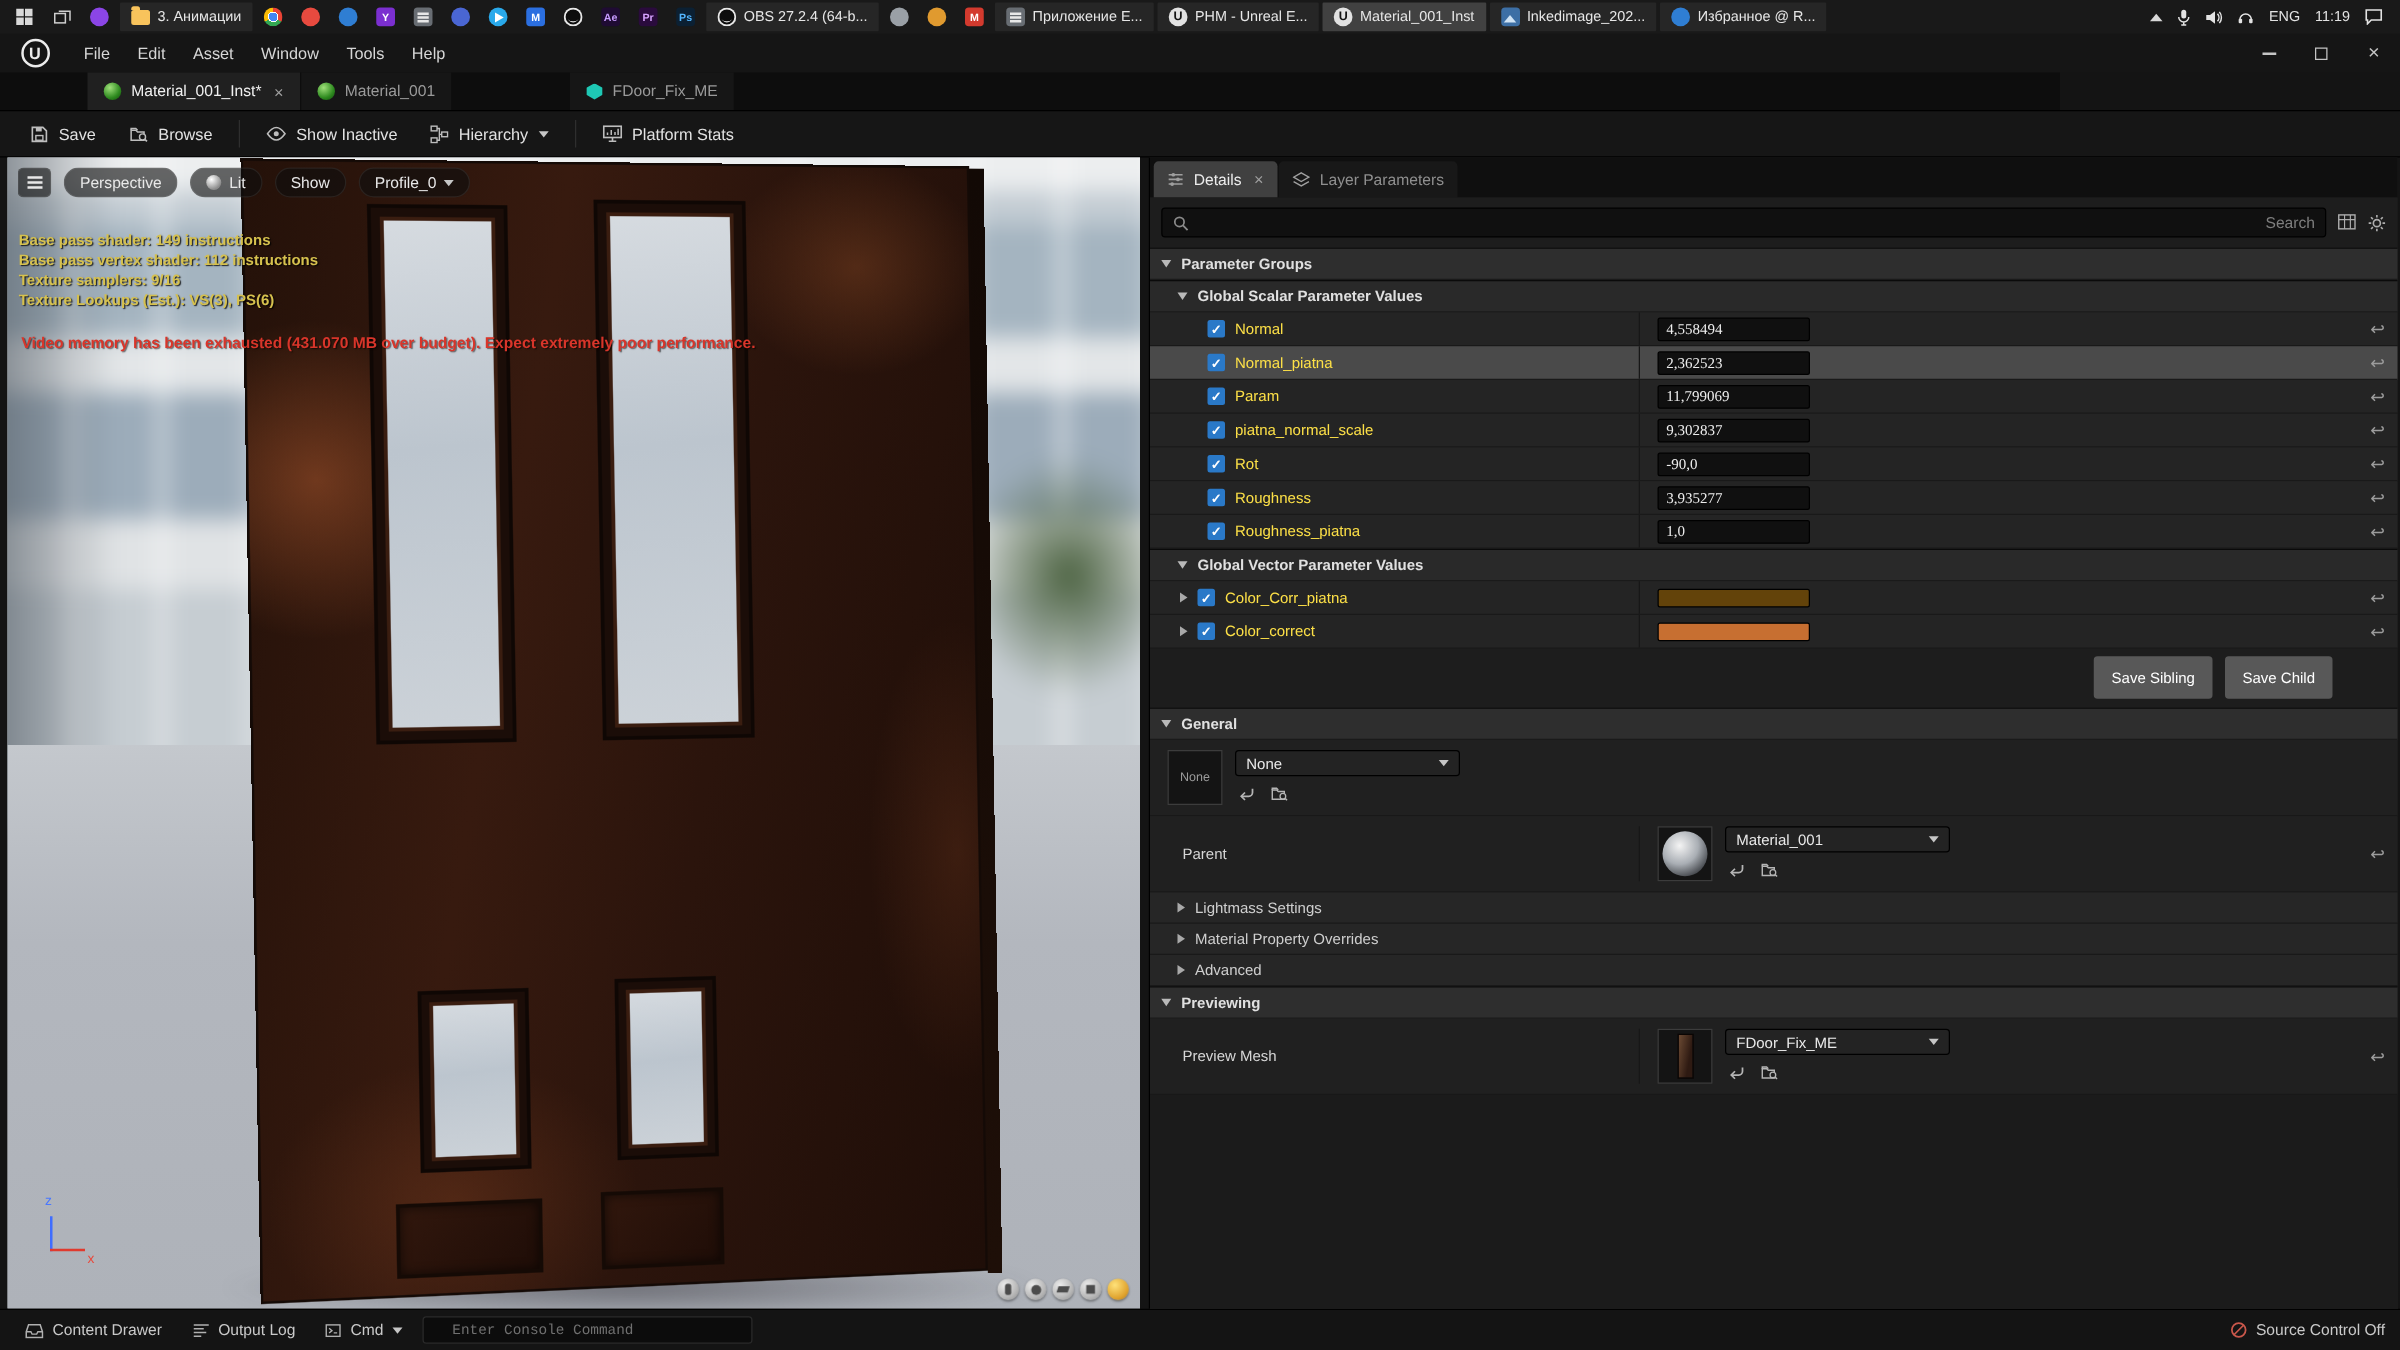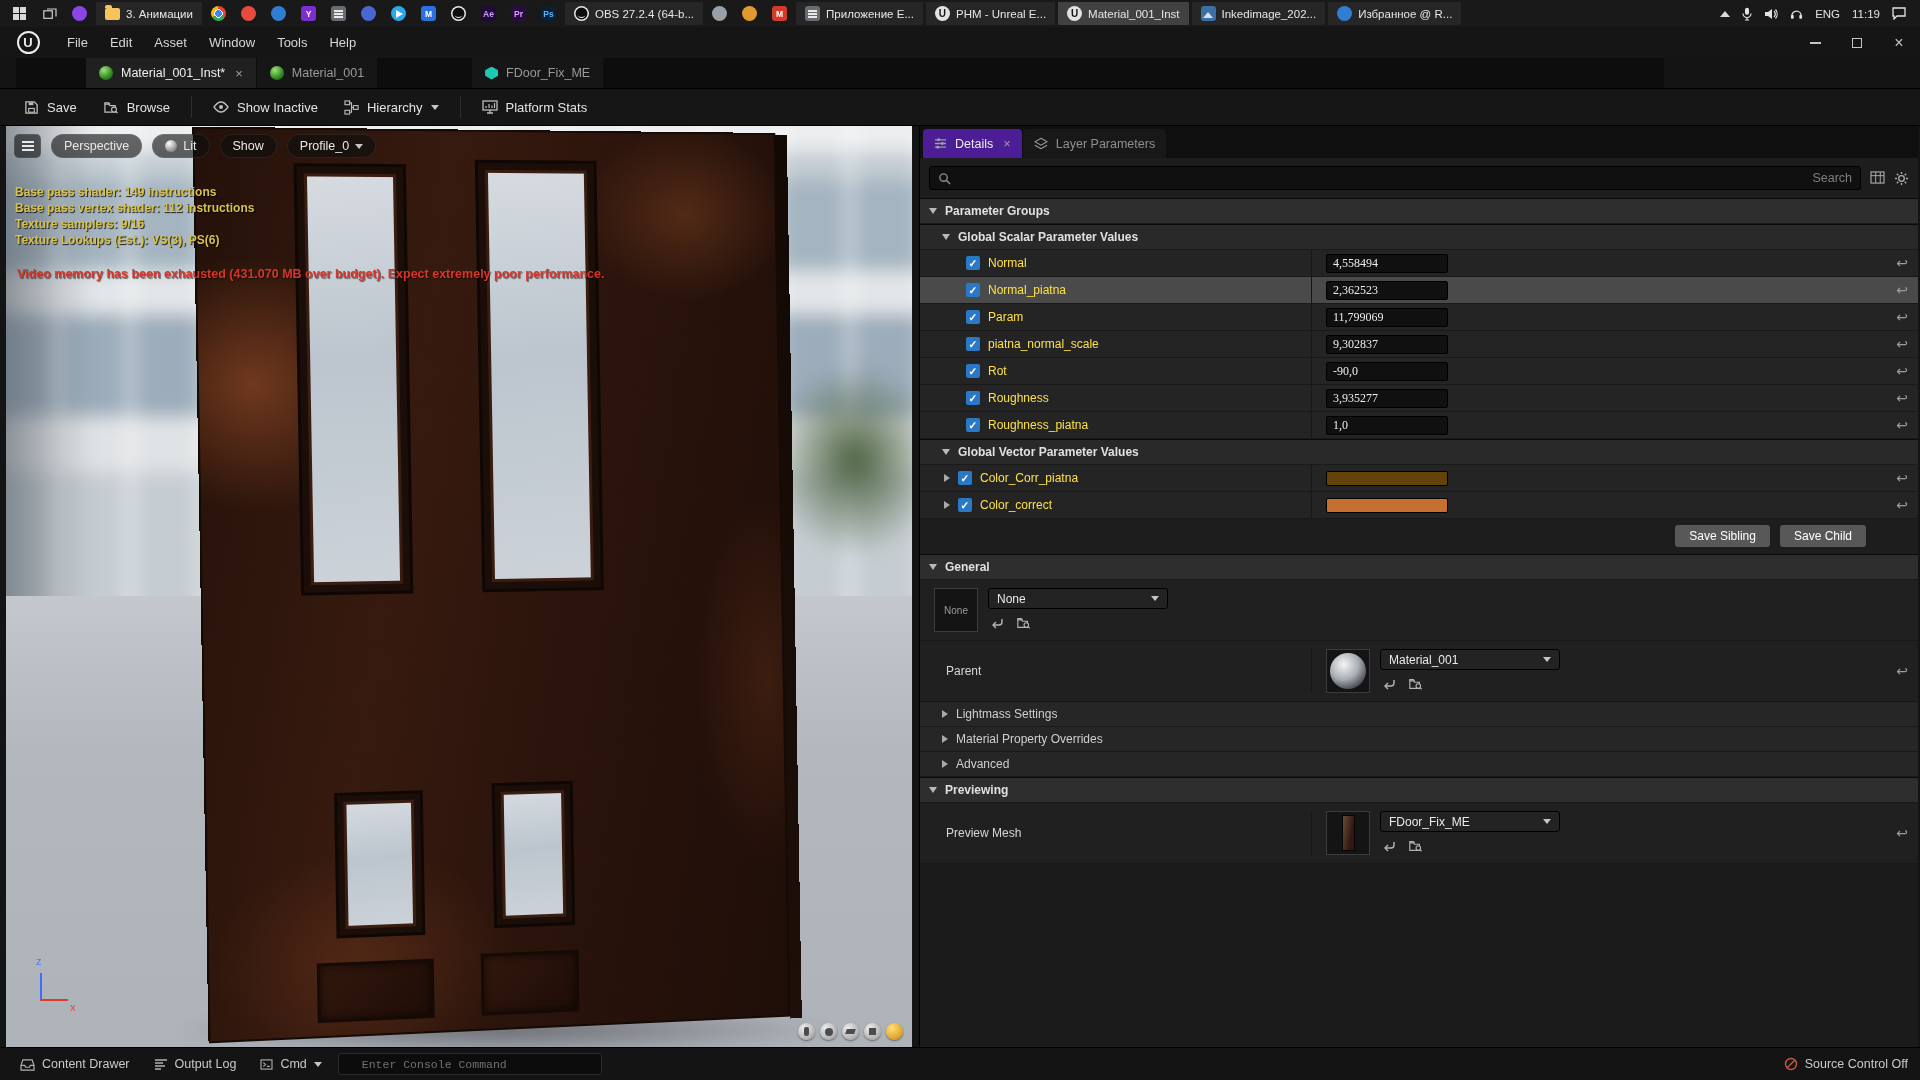--- a/index.html
+++ b/index.html
@@ -46,21 +46,21 @@
   .ue-logo .circ{width:23px;height:23px;border-radius:50%;border:2px solid #ececec;display:flex;align-items:center;justify-content:center;}
   .ue-logo .circ::before{content:"U";color:#ececec;font-weight:bold;font-size:13px;}
   .menu-item{padding:0 11px;font-size:13px;color:#d6d6d6;height:100%;display:flex;align-items:center;}
   .win-ctrls{margin-left:auto;display:flex;}
   .win-ctrl{width:42px;height:31px;display:flex;align-items:center;justify-content:center;color:#c4c4c4;}
   .ic-min{width:11px;height:2px;background:#c4c4c4;}
   .ic-max{width:10px;height:10px;border:1.5px solid #c4c4c4;}
   .ic-close{font-size:16px;line-height:1;}
 
   
-  .tabwell{position:absolute;top:58px;left:16px;width:1648px;height:30px;background:#0d0d0d;
+  .tabwell{position:absolute;top:58px;left:0;width:1648px;height:30px;background:#0d0d0d;
     display:flex;align-items:stretch;padding-left:70px;gap:1px;}
   .atab{display:flex;align-items:center;gap:8px;padding:0 13px;font-size:12.5px;color:#9a9a9a;background:#161616;}
   .atab.active{background:#202020;color:#f0f0f0;}
   .gap-left{margin-left:94px;}
   .sphere-ic{width:14px;height:14px;border-radius:50%;flex:0 0 auto;
     background:radial-gradient(circle at 35% 30%, #9fe07a, #2e8a1f 60%, #10490a);}
   .mesh-ic{width:13px;height:13px;flex:0 0 auto;background:#1ec8b4;
     clip-path:polygon(50% 0,100% 28%,100% 72%,50% 100%,0 72%,0 28%);}
   .tab-close{color:#9f9f9f;font-size:13px;margin-left:2px;}
 
@@ -124,21 +124,21 @@
   .shape .cyl{width:5px;height:9px;border-radius:2px;}
   .shape .sph{width:8px;height:8px;border-radius:50%;}
   .shape .pln{width:9px;height:5px;transform:skewX(-18deg);}
   .shape .cub{width:7px;height:7px;}
   .shape.gold{background:radial-gradient(circle at 35% 30%, #ffe27a, #e0a32e 65%, #a8741a);}
 
   
   .details{position:absolute;left:919px;top:126px;width:999px;height:921px;background:#1d1d1d;
     display:flex;flex-direction:column;border-left:1px solid #000;}
   .dt-tabs{height:32px;background:#0f0f0f;display:flex;align-items:flex-end;gap:1px;padding-left:3px;flex:0 0 auto;}
-  .dt-tab{height:29px;display:flex;align-items:center;gap:8px;padding:0 11px;background:#4c1d95;
+  .dt-tab{height:29px;display:flex;align-items:center;gap:8px;padding:0 11px;background:#404040;
     font-size:12.5px;color:#ececec;border-radius:4px 4px 0 0;}
   .dt-tab.inactive{background:#181818;color:#8f8f8f;}
   .dt-tab svg{color:#9f9f9f;}
   .dt-search{display:flex;align-items:center;gap:9px;padding:8px 9px;background:#1d1d1d;flex:0 0 auto;}
   .search-box{flex:1;height:24px;background:#101010;border:1px solid #000;border-radius:3px;
     display:flex;align-items:center;padding:0 8px;gap:7px;color:#8a8a8a;}
   .search-box input{flex:1;background:transparent;border:none;outline:none;color:#ddd;font-size:12.5px;font-family:inherit;text-align:right;}
   .search-box input::placeholder{color:#7e7e7e;}
   .srch-side{display:flex;gap:9px;color:#aeaeae;}
   .cat{height:26px;background:#2e2e2e;border-top:1px solid #0a0a0a;border-bottom:1px solid #1a1a1a;
@@ -153,21 +153,21 @@
   .ncol.vec{padding-left:24px;}
   .vcol{flex:1;display:flex;align-items:center;padding-left:14px;position:relative;}
   .chk{width:14px;height:14px;border-radius:2px;background:#2a79c8;display:flex;align-items:center;
     justify-content:center;flex:0 0 auto;}
   .chk::after{content:"✓";color:#fff;font-size:10.5px;font-weight:bold;}
   .num-input{width:122px;height:19px;background:#101010;border:1px solid #000;border-radius:2px;
     color:#ededed;font-size:12px;padding:0 6px;font-family:Liberation Serif, serif;outline:none;}
   .reset{position:absolute;right:10px;top:50%;transform:translateY(-50%);color:#9c9c9c;font-size:14px;line-height:1;}
   .swatch{width:122px;height:15px;border-radius:2px;border:1px solid #000;}
   .save-row{display:flex;justify-content:flex-end;gap:10px;padding:6px 52px 7px 0;background:#1d1d1d;flex:0 0 auto;}
-  .btn{height:22px;padding:0 14px;background:#585858;border-radius:3px;color:#fff;font-size:12px;
+  .btn{height:34px;padding:0 14px;background:#585858;border-radius:3px;color:#fff;font-size:12px;
     display:flex;align-items:center;}
   .obj-row{display:flex;background:#202020;border-bottom:1px solid #181818;padding:8px 0;flex:0 0 auto;}
   .ncol2{flex:0 0 392px;display:flex;align-items:center;padding-left:26px;font-size:12px;color:#d6d6d6;border-right:1px solid #171717;}
   .obj-val{flex:1;display:flex;gap:10px;padding-left:14px;position:relative;align-items:flex-start;}
   .thumb{width:44px;height:44px;background:#141414;border:1px solid #3c3c3c;display:flex;align-items:center;
     justify-content:center;font-size:10px;color:#9a9a9a;flex:0 0 auto;overflow:hidden;}
   .thumb .sphere3d{width:36px;height:36px;border-radius:50%;
     background:radial-gradient(circle at 38% 32%, #f4f4f4, #a9aeb4 45%, #45484d 78%, #1d1e20);}
   .thumb .door-sil{width:13px;height:36px;background:linear-gradient(100deg,#6b4a33,#2e1a12 70%);border:1px solid #0a0503;}
   .combo-stack{display:flex;flex-direction:column;gap:5px;}

